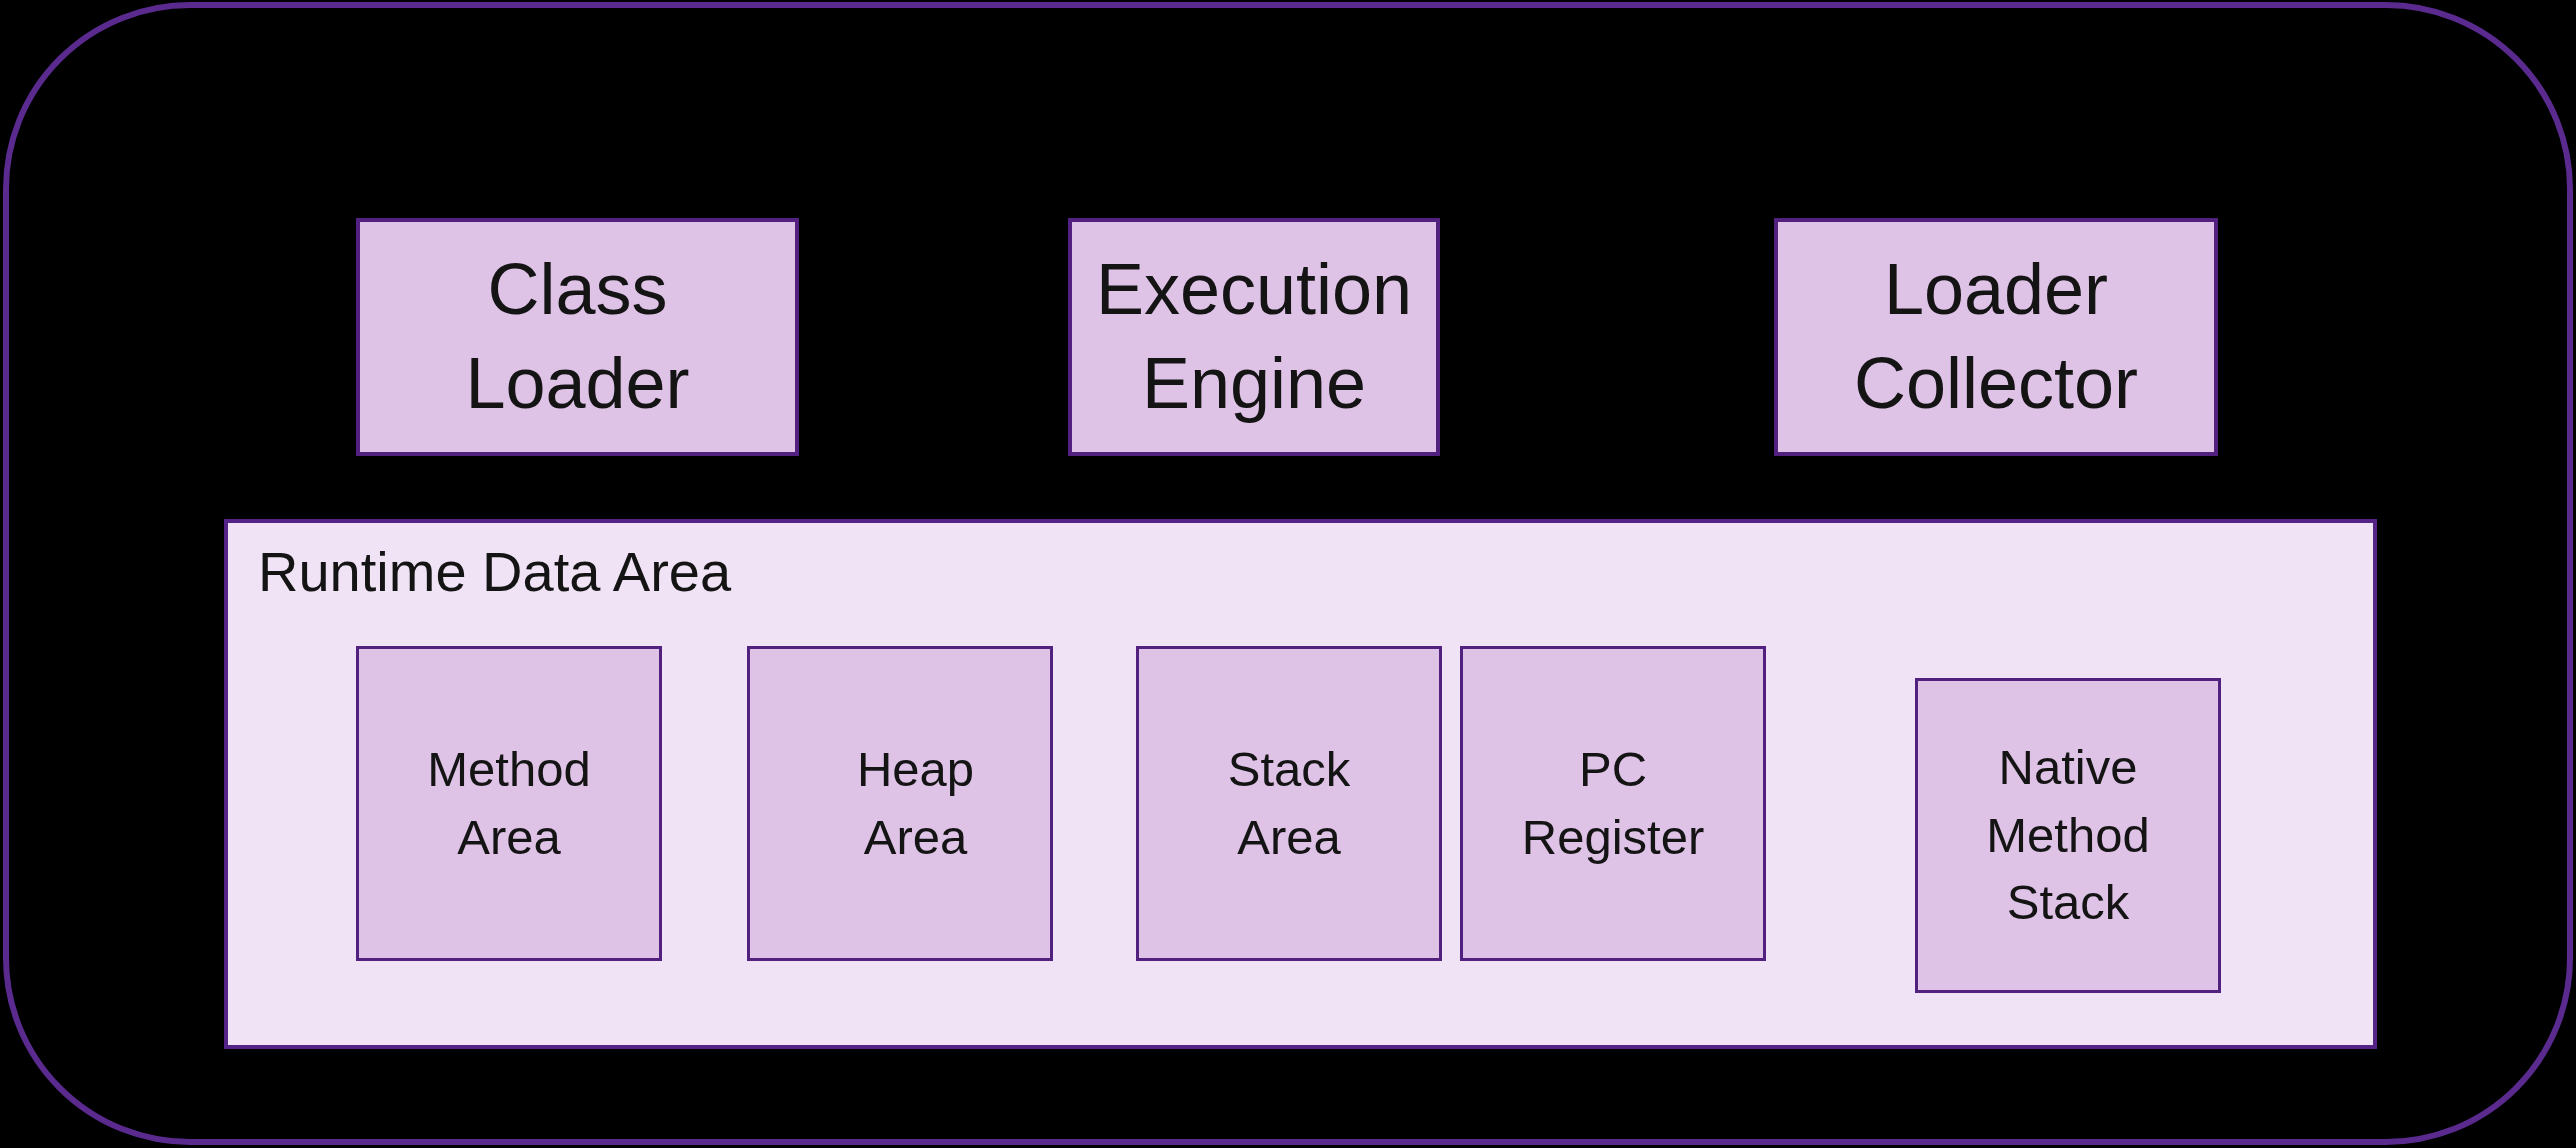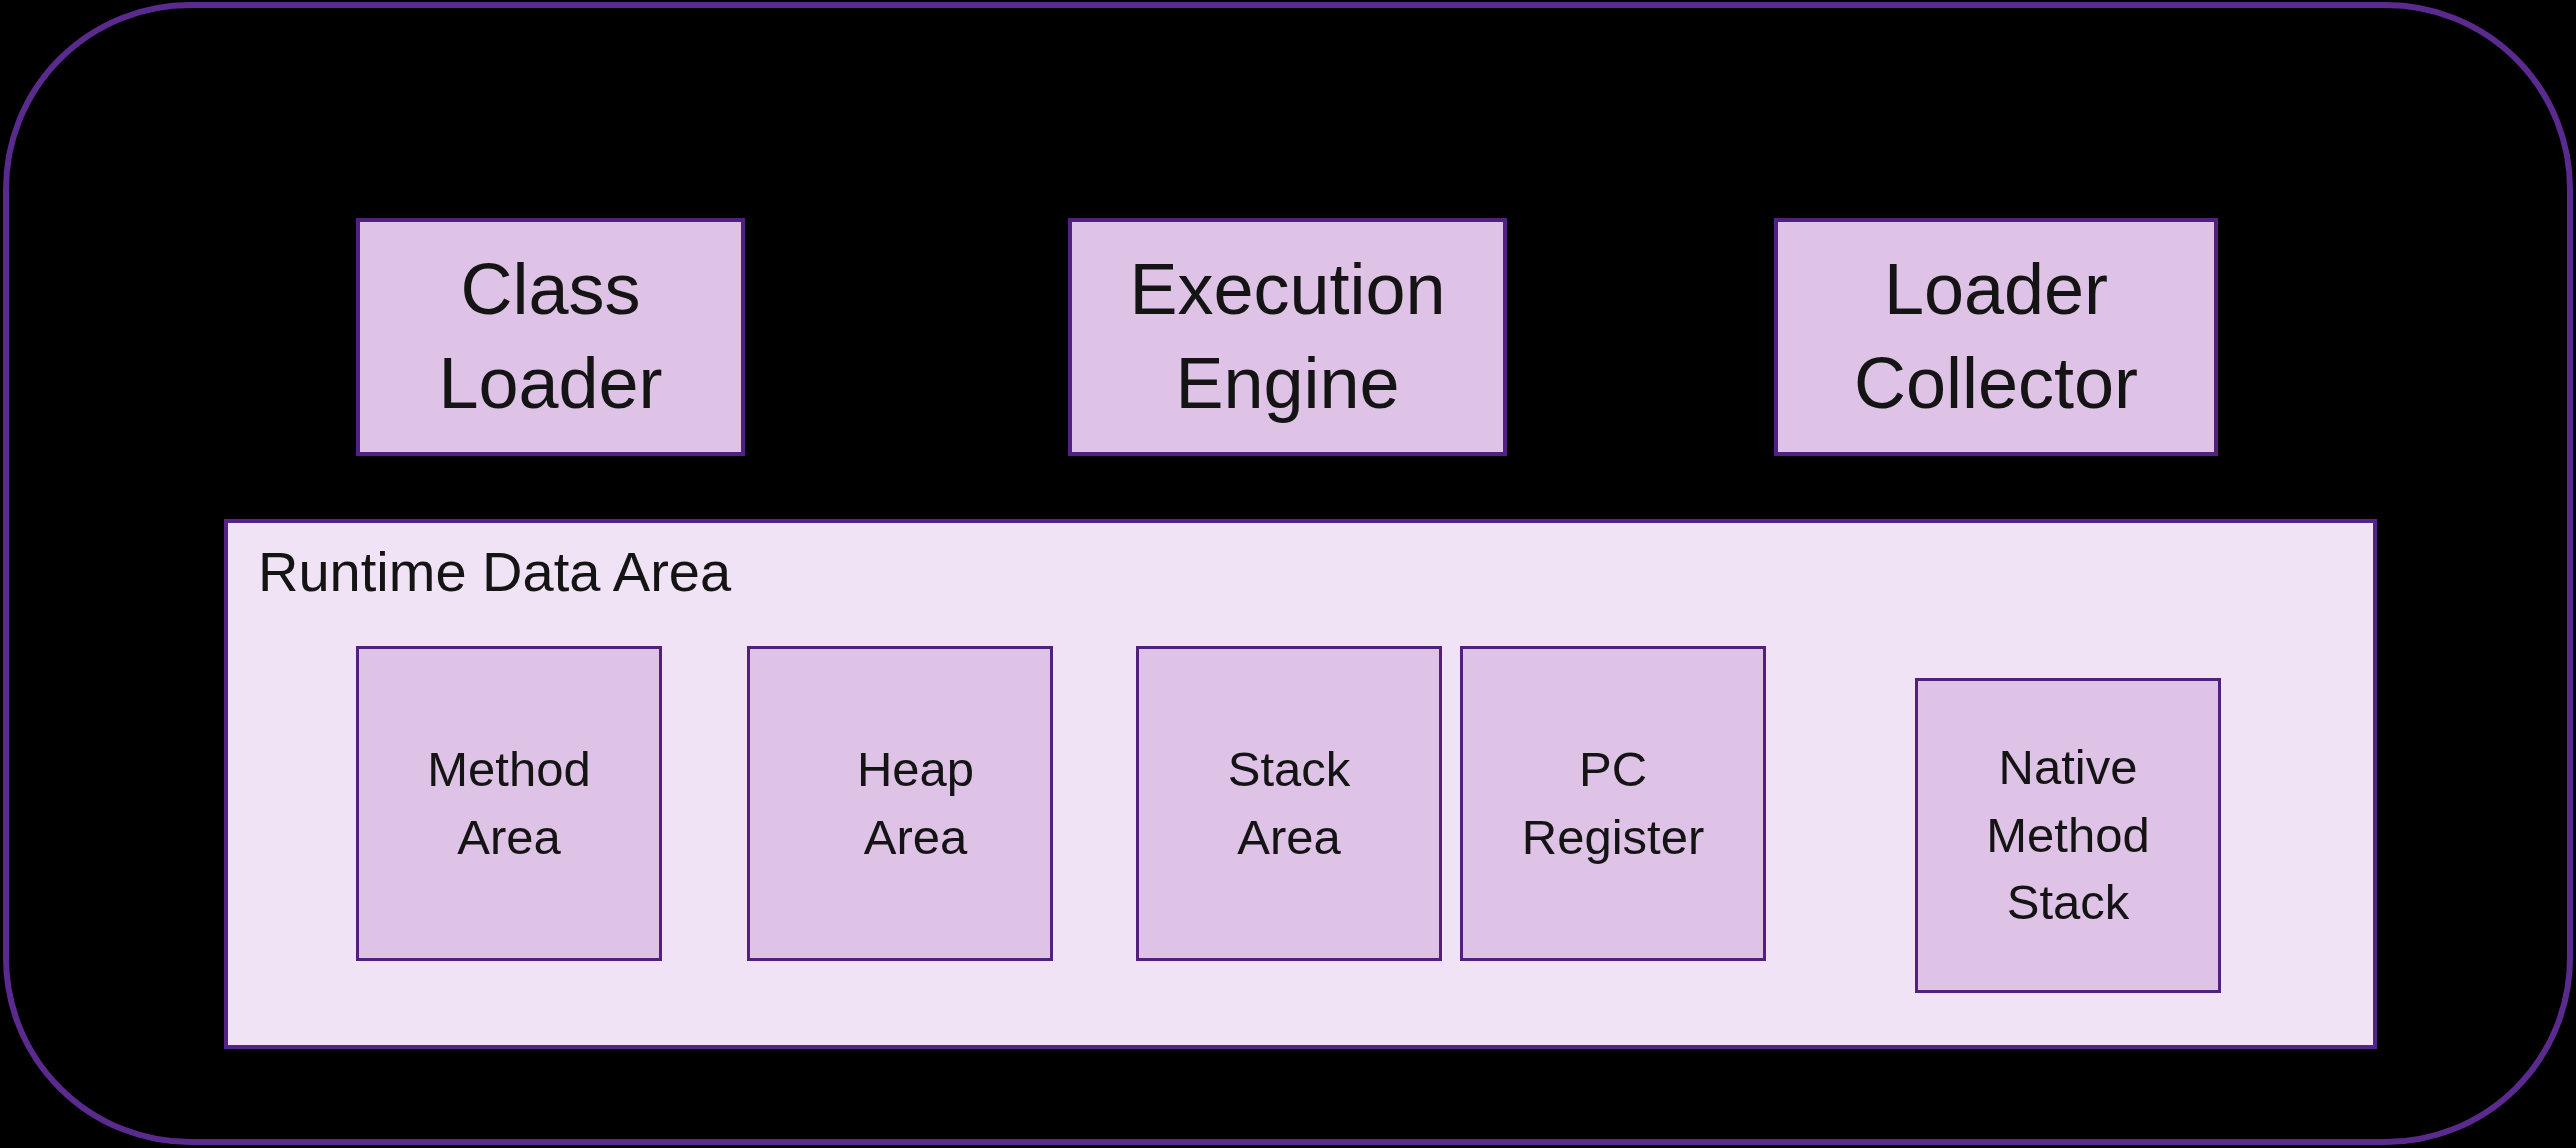--- a/index.html
+++ b/index.html
@@ -42,22 +42,22 @@
     justify-content: center;
   }
   .top-box .box-label {
     font-size: 72px;
     line-height: 1.3;
     font-weight: 300;
     color: var(--text);
     text-align: center;
     white-space: pre-line;
   }
-  #class-loader    { left: 356px;  width: 389px; }
-  #execution-engine{ left: 1068px; width: 439px; }
+  #class-loader    { left: 356px;  width: 443px; }
+  #execution-engine{ left: 1068px; width: 372px; }
   #garbage-collector{ left: 1774px; width: 444px; }
 
   .runtime-area {
     position: absolute;
     left: 224px; top: 519px;
     width: 2153px; height: 530px;
     background: var(--container-fill);
     border: 4px solid var(--container-border);
   }
   .runtime-label {

